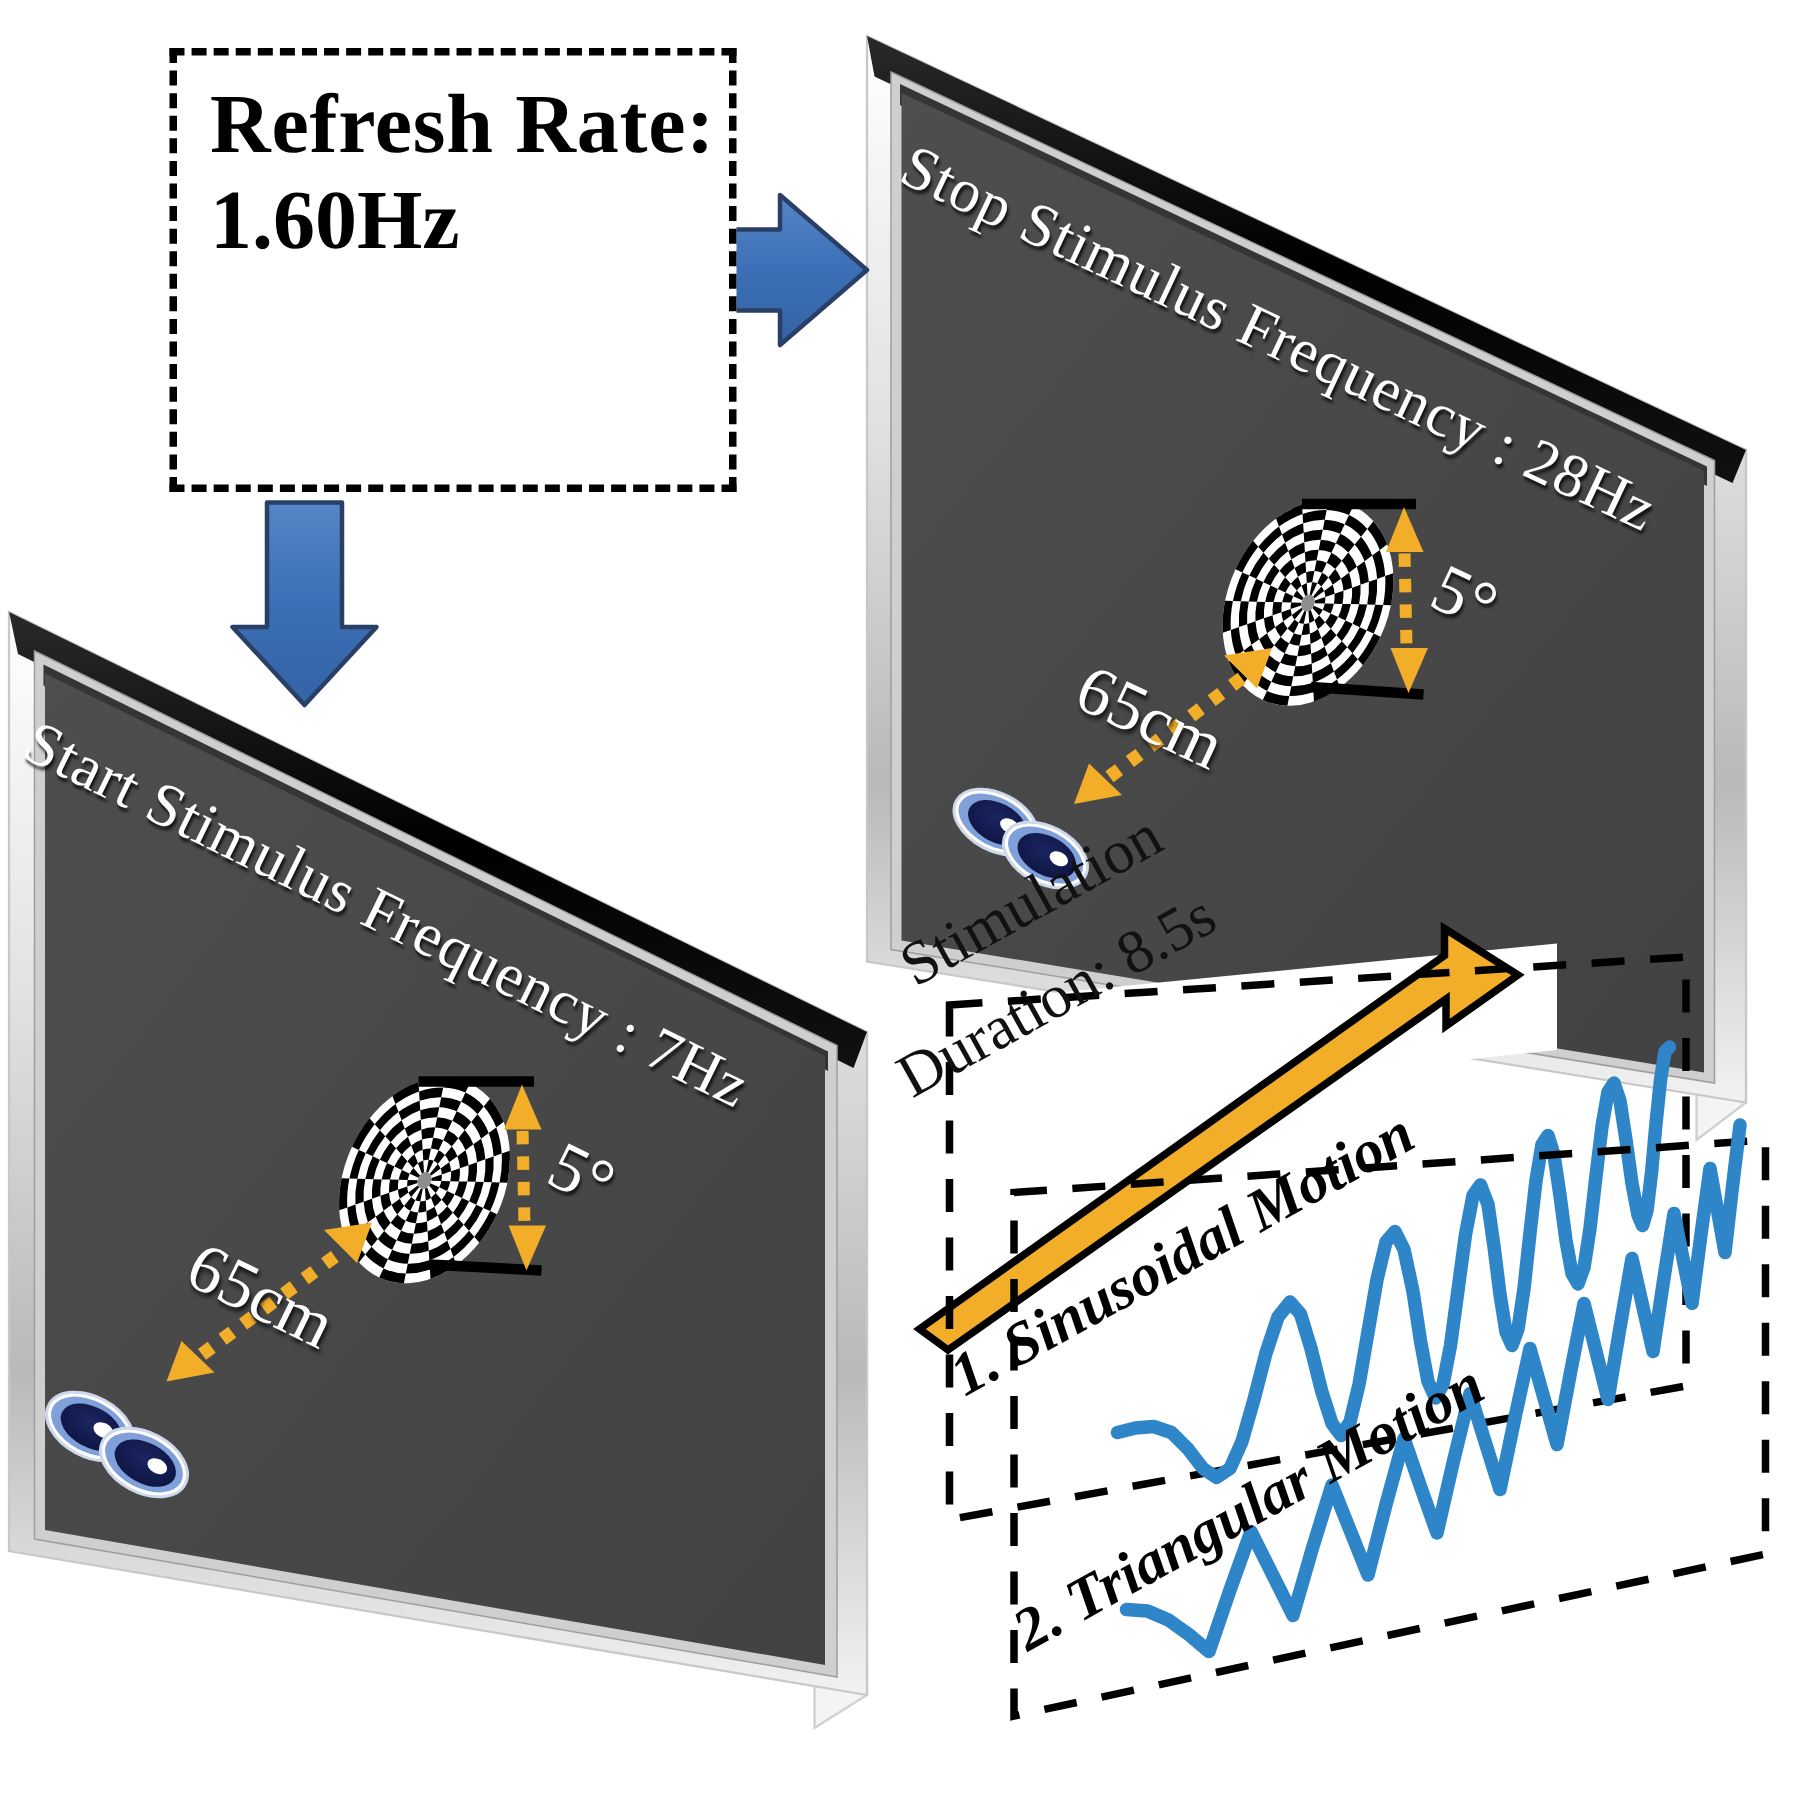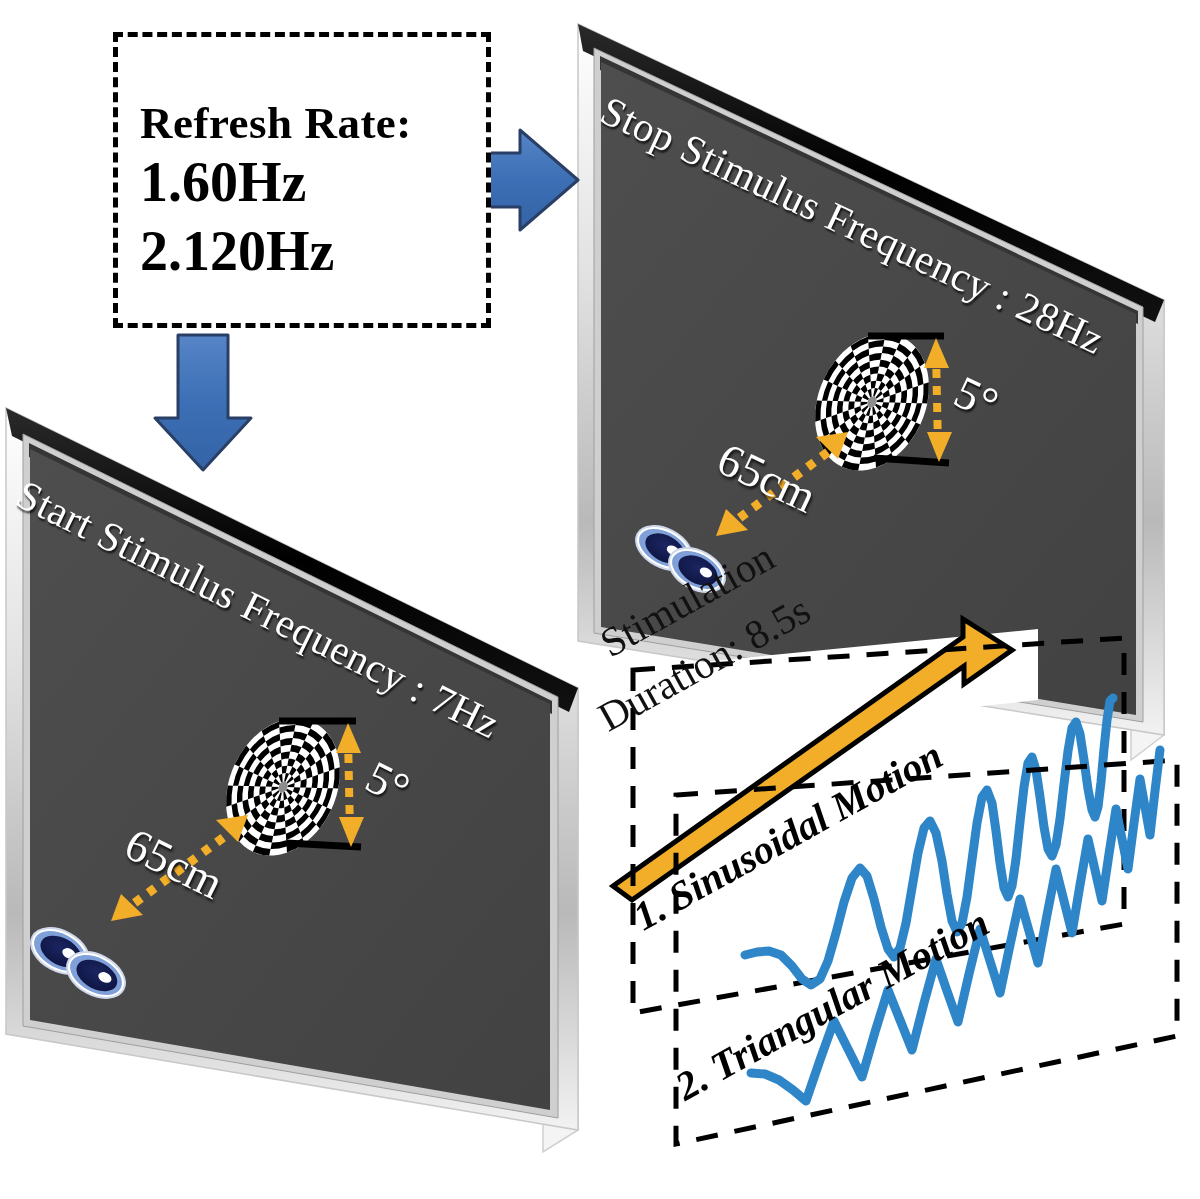--- a/index.html
+++ b/index.html
@@ -8,23 +8,22 @@
   #stage{position:absolute;left:0;top:0;width:1200px;height:1199px;background:#ffffff;}
   svg.layer{position:absolute;left:0;top:0;width:1200px;height:1199px;overflow:visible;}
 
   
   #refresh-box{
     position:absolute;left:113px;top:32px;width:378px;height:296px;
     border:5px dashed #000;background:#fff;box-sizing:border-box;z-index:40;
   }
   #refresh-box .rb-inner{padding:16px 0 0 22px;}
   #refresh-box .rb-title{
-    font-size:45px;font-weight:bold;line-height:1.08;letter-spacing:.5px;color:#000;
+    font-size:56px;font-weight:bold;line-height:1.08;letter-spacing:.5px;color:#000;
     white-space:nowrap;
-    margin-top:46px;
   }
   #refresh-box .rb-item{
     font-size:56px;font-weight:bold;line-height:1.24;color:#000;white-space:nowrap;
   }
 
   
   .screen-title{
     position:absolute;color:#fff;font-size:41px;white-space:nowrap;
     font-family:"Liberation Serif","DejaVu Serif",serif;
     text-shadow:2px 2px 2px rgba(0,0,0,.75);
@@ -594,21 +593,20 @@
                L 1122,839 L 1128,869 L 1134,823 L 1140,779 L 1145,807
                L 1150,835 L 1155,791 L 1160,750"></path>
     </g>
 
   </svg>
 
   <div id="refresh-box">
     <div class="rb-inner">
       <div class="rb-title">Refresh Rate:</div>
       <div class="rb-item">1.60Hz</div>
-      <div class="rb-item">2.120Hz</div>
     </div>
   </div>
 
   <div class="screen-title" style="left:614px;top:86px;transform:rotate(25.2deg);transform-origin:0 0;">Stop Stimulus Frequency : 28Hz</div>
 
   <div class="deg-label" style="left:969px;top:365px;transform:rotate(25.2deg);transform-origin:0 0;">5°</div>
 
   <div class="cm-label" style="left:732px;top:432px;transform:rotate(25.2deg);transform-origin:0 0;">65cm</div>
 
   <div class="screen-title" style="left:30px;top:470px;transform:rotate(26.2deg);transform-origin:0 0;">Start Stimulus Frequency : 7Hz</div>

